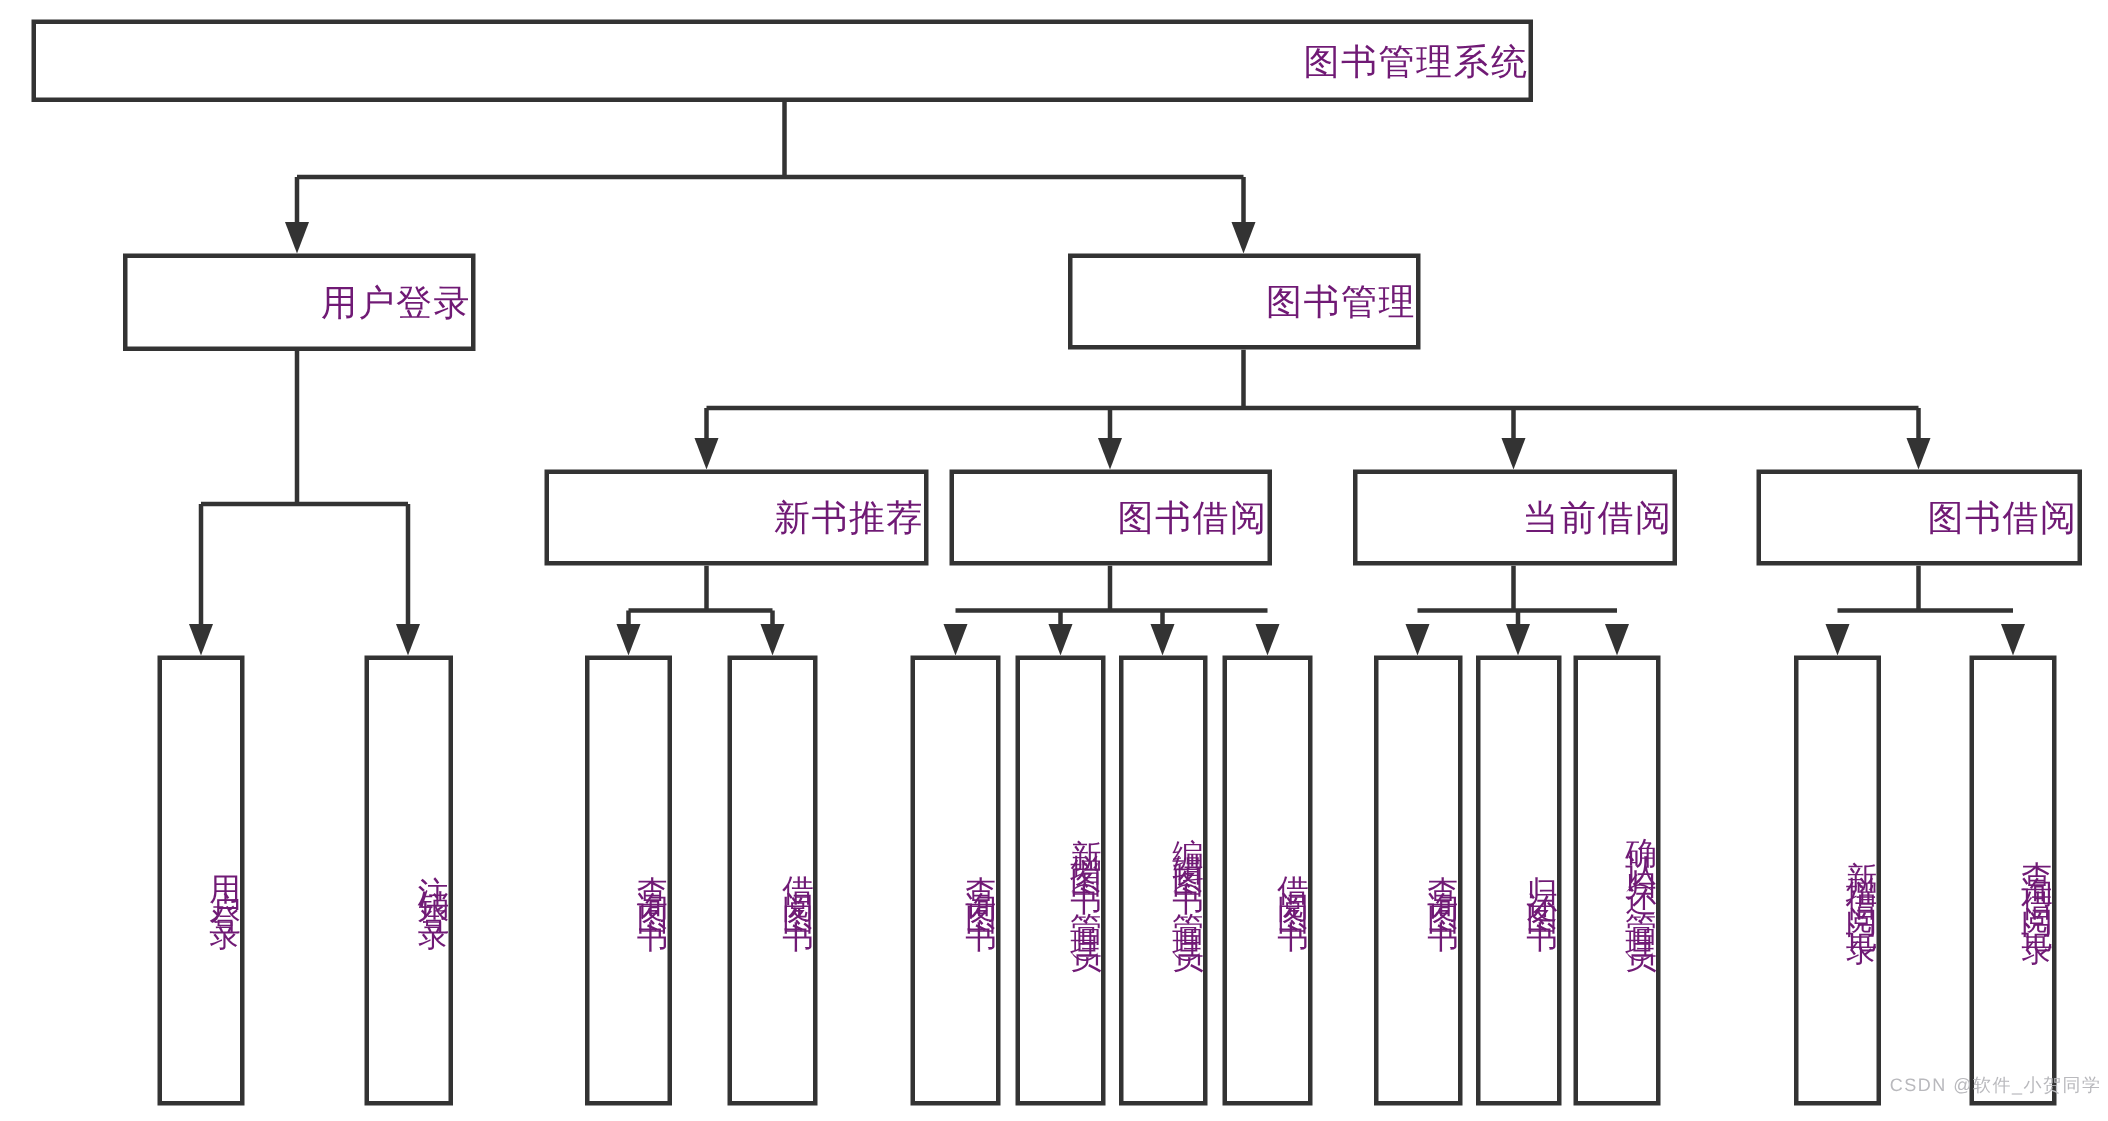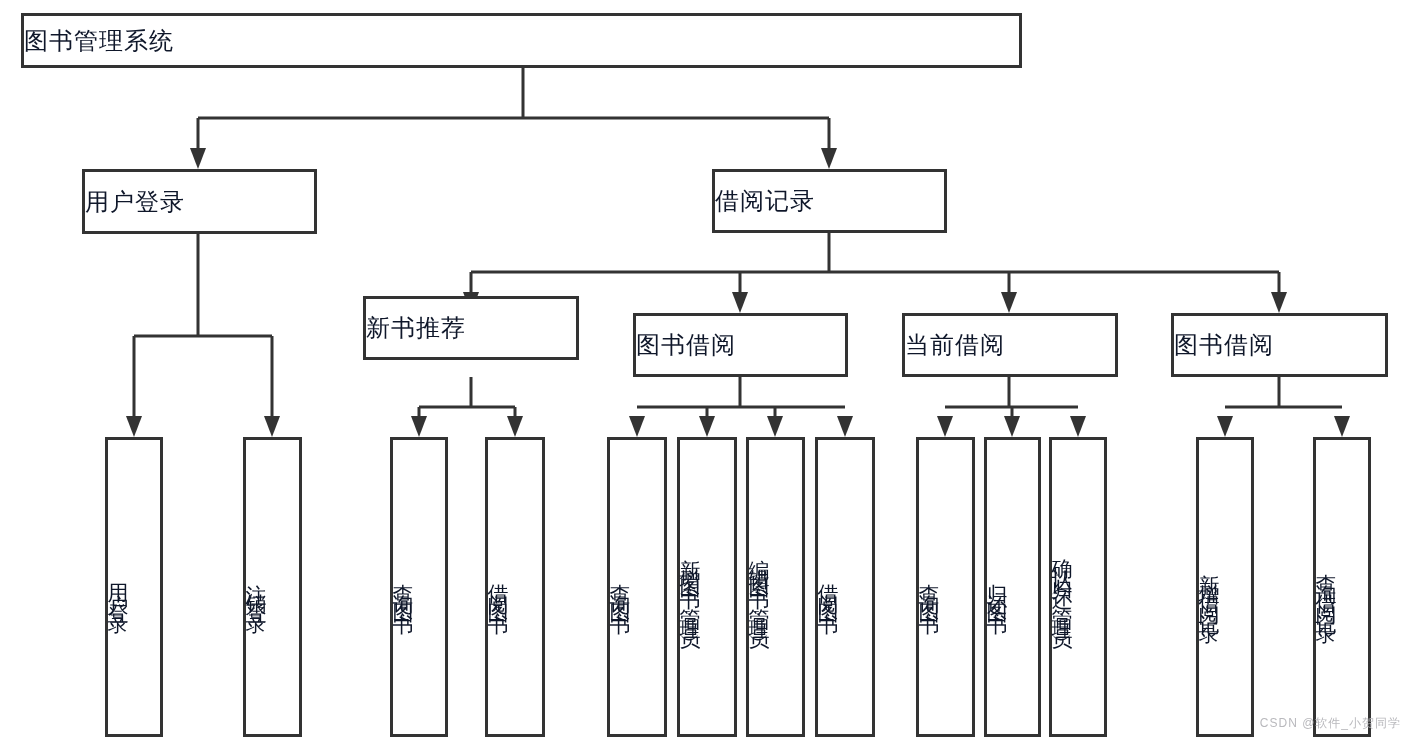--- a/index.html
+++ b/index.html
@@ -10,39 +10,39 @@
     height: 747px;
     background: #ffffff;
     font-family: "Liberation Sans", "DejaVu Sans", sans-serif;
     overflow: hidden;
   }
   .lines { position: absolute; left: 0; top: 0; width: 1405px; height: 747px; }
   .node {
     position: absolute;
     background: #ffffff;
     border: 3px solid #333333;
-    color: #0f172a;
+    color: #701a75;
     display: flex;
     align-items: center;
-    justify-content: flex-start;
+    justify-content: flex-end;
     text-align: center;
   }
   .hnode { font-size: 24px; letter-spacing: 1px; white-space: nowrap; }
   .vnode { font-size: 21px; }
   .vtext {
     writing-mode: vertical-rl;
     text-orientation: mixed;
     letter-spacing: 10px;
     line-height: 1.0;
   }
   
   .n-root            { left: 21px;   top: 13px;  width: 1001px; height: 55px; }
   .n-user-login      { left: 82px;   top: 169px; width: 235px;  height: 65px; }
   .n-book-mgmt       { left: 712px;  top: 169px; width: 235px;  height: 64px; }
-  .n-recommend       { left: 363px;  top: 296px; width: 216px;  height: 64px; }
+  .n-recommend       { left: 363px;  top: 313px; width: 256px;  height: 64px; }
   .n-borrow          { left: 633px;  top: 313px; width: 215px;  height: 64px; }
   .n-current         { left: 902px;  top: 313px; width: 216px;  height: 64px; }
   .n-record          { left: 1171px; top: 313px; width: 217px;  height: 64px; }
   .leaf { top: 437px; height: 300px; }
   .n-ul-login        { left: 105px;  width: 58px; }
   .n-ul-logout       { left: 243px;  width: 59px; }
   .n-rec-query       { left: 390px;  width: 58px; }
   .n-rec-borrow      { left: 485px;  width: 60px; }
   .n-bb-query        { left: 607px;  width: 60px; }
   .n-bb-add          { left: 677px;  width: 60px; }
@@ -103,21 +103,21 @@
 
   <div class="node hnode n-root">
     <span>图书管理系统</span>
   </div>
 
   <div class="node hnode n-user-login">
     <span>用户登录</span>
   </div>
 
   <div class="node hnode n-book-mgmt">
-    <span>借阅记录</span>
+    <span>图书管理</span>
   </div>
 
   <div class="node hnode n-recommend">
     <span>新书推荐</span>
   </div>
 
   <div class="node hnode n-borrow">
     <span>图书借阅</span>
   </div>
 

